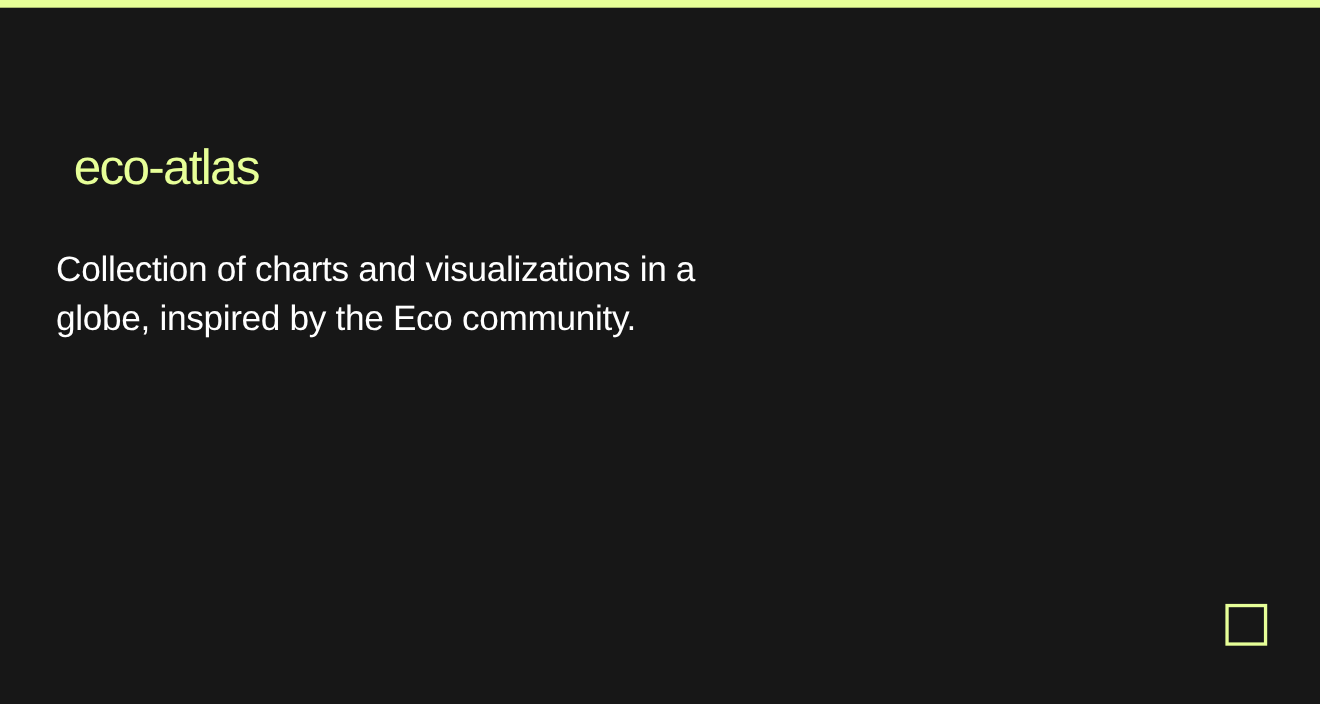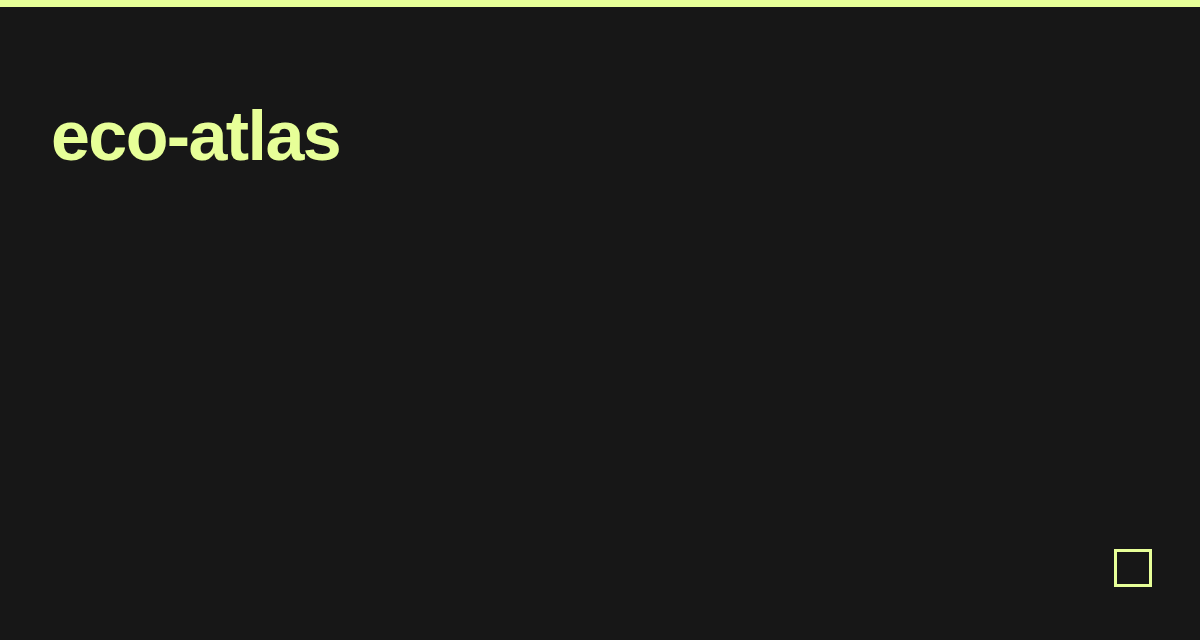--- a/index.html
+++ b/index.html
@@ -35,25 +35,25 @@
   }
 
   .content {
     position: absolute;
     left: 51px;
     top: 94px;
     width: 700px;
   }
 
   .site-title {
-    margin: 0;
+    margin: 16px;
     padding: 0;
     font-family: "Liberation Sans", sans-serif;
-    font-size: 70px;
-    font-weight: 700;
+    font-size: 45px;
+    font-weight: 400;
     line-height: 84px;
     letter-spacing: -1.6px;
     color: #e7ff98;
     white-space: nowrap;
   }
 
   .site-description {
     margin: 0;
     padding: 0;
     margin-top: 28px;
@@ -79,17 +79,18 @@
 </style>
 </head>
 <body>
 
 <div class="card">
 
   <div class="accent-bar"></div>
 
   <div class="content">
     <h1 class="site-title">eco-atlas</h1>
+    <p class="site-description">Collection of charts and visualizations in a globe, inspired by the Eco community.</p>
   </div>
 
   <div class="logo-mark"></div>
 
 </div>
 
 </body></html>

